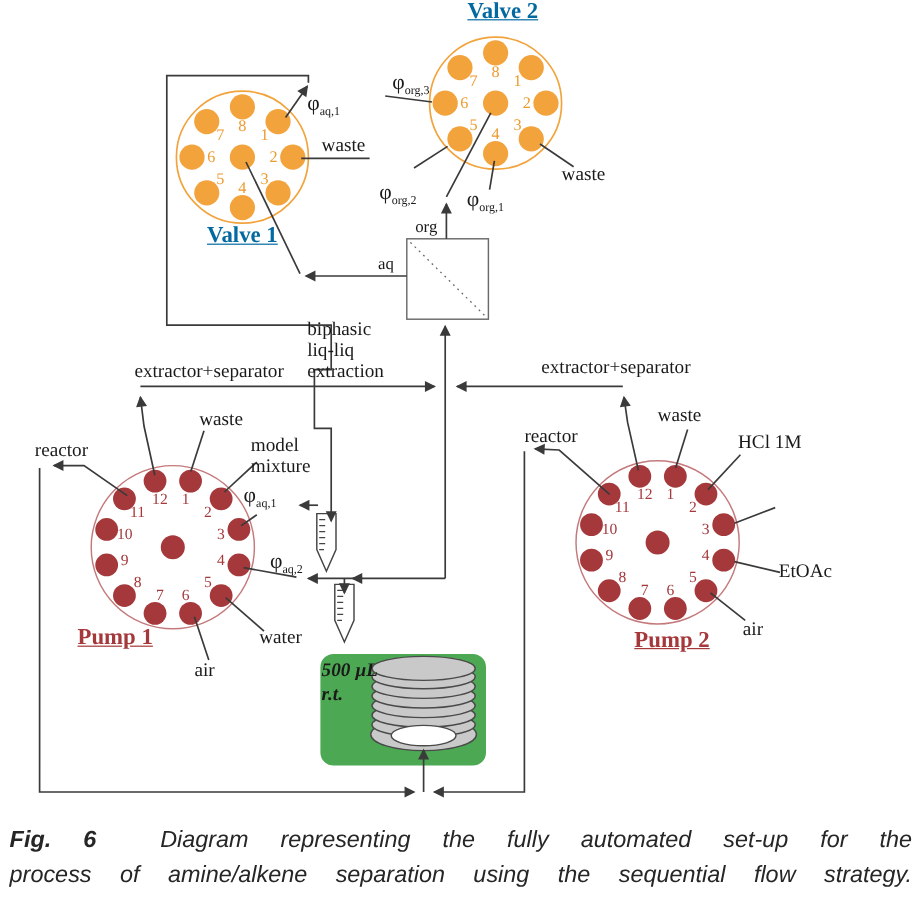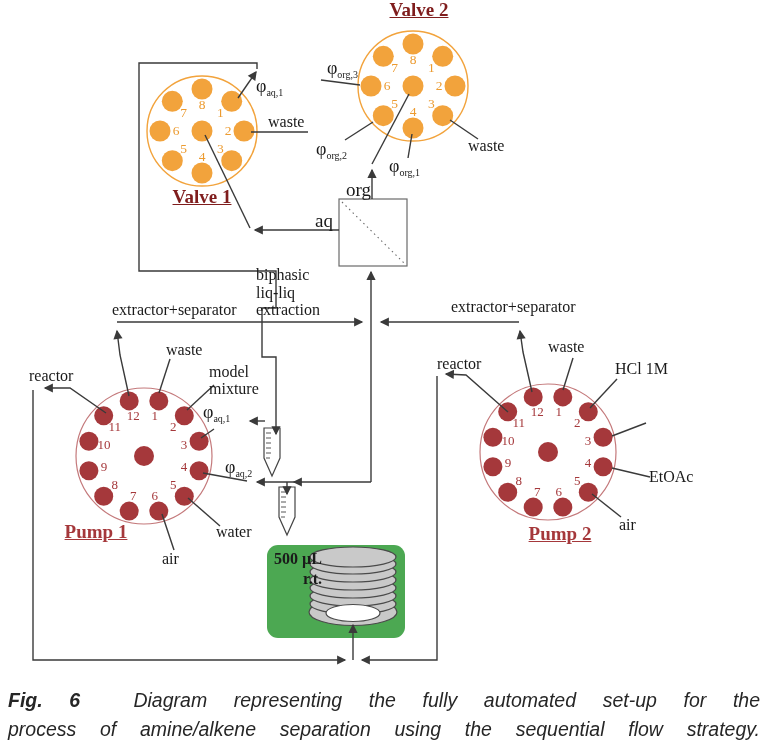--- a/index.html
+++ b/index.html
@@ -1,30 +1,30 @@
 <!DOCTYPE html>
 <html><head>
 <meta charset="utf-8">
 <style>
   html,body{margin:0;padding:0;background:#fff;}
   .stage{position:relative;width:768px;height:753px;background:#fff;overflow:hidden;
          font-family:"Liberation Serif",serif;color:#1a1a1a;}
   svg{position:absolute;left:0;top:0;}
   .lbl{position:absolute;font-size:16px;line-height:17px;white-space:nowrap;color:#1a1a1a;}
-  .sm{font-size:19px;}
+  .sm{font-size:14px;}
   .phi{font-size:18px;}
   .lbl sub{font-size:10px;}
   .title{font-weight:bold;font-size:19px;text-decoration:underline;text-align:center;}
-  .valve-title{color:#7f1d1d;}
+  .valve-title{color:#0369a1;}
   .pump-title{color:#A5383B;}
   .stack span{display:block;}
   .port-num{position:absolute;transform:translate(-50%,-50%);font-family:"Liberation Serif",serif;}
   .valve-num{color:#EC9B30;font-size:13.5px;}
   .pump-num{color:#A5383B;font-size:13px;}
-  .coil-lbl{font-weight:bold;text-align:right;line-height:19.5px;}
+  .coil-lbl{font-weight:bold;text-align:left;line-height:19.5px;font-style:italic;}
   .caption{position:absolute;left:8px;top:686px;width:752px;
            font-family:"Liberation Sans",sans-serif;font-size:19.5px;line-height:28.5px;color:#262626;font-style:italic;}
   .cap-line{text-align:justify;text-align-last:justify;}
 </style>
 </head>
 <body>
 
 <div class="stage">
 
 <svg width="768" height="753" viewBox="0 0 768 753">
@@ -171,21 +171,21 @@
     <path d="M592,494 L621,517"></path>
   </g>
 </svg>
 
 <div class="lbl title valve-title" style="left:372px;top:1px;width:94px;">Valve 2</div>
 <div class="lbl title valve-title" style="left:154px;top:188px;width:96px;">Valve 1</div>
 <div class="lbl title pump-title" style="left:46px;top:523px;width:100px;">Pump 1</div>
 <div class="lbl title pump-title" style="left:510px;top:525px;width:100px;">Pump 2</div>
 
 <div class="lbl" style="left:310px;top:60px;width:48px;text-align:right;"><span class="phi">φ</span><sub>org,3</sub></div>
-<div class="lbl" style="left:316px;top:141px;"><span class="phi">φ</span><sub>org,2</sub></div>
+<div class="lbl" style="left:316px;top:152px;"><span class="phi">φ</span><sub>org,2</sub></div>
 <div class="lbl" style="left:389px;top:158px;"><span class="phi">φ</span><sub>org,1</sub></div>
 <div class="lbl" style="left:468px;top:137px;">waste</div>
 
 <div class="lbl" style="left:256px;top:78px;"><span class="phi">φ</span><sub>aq,1</sub></div>
 <div class="lbl" style="left:268px;top:113px;">waste</div>
 
 <div class="lbl sm" style="left:346px;top:181px;">org</div>
 <div class="lbl sm" style="left:315px;top:212px;">aq</div>
 <div class="lbl stack" style="left:256px;top:266px;width:99px;line-height:17.5px;">
   <span>biphasic</span>

